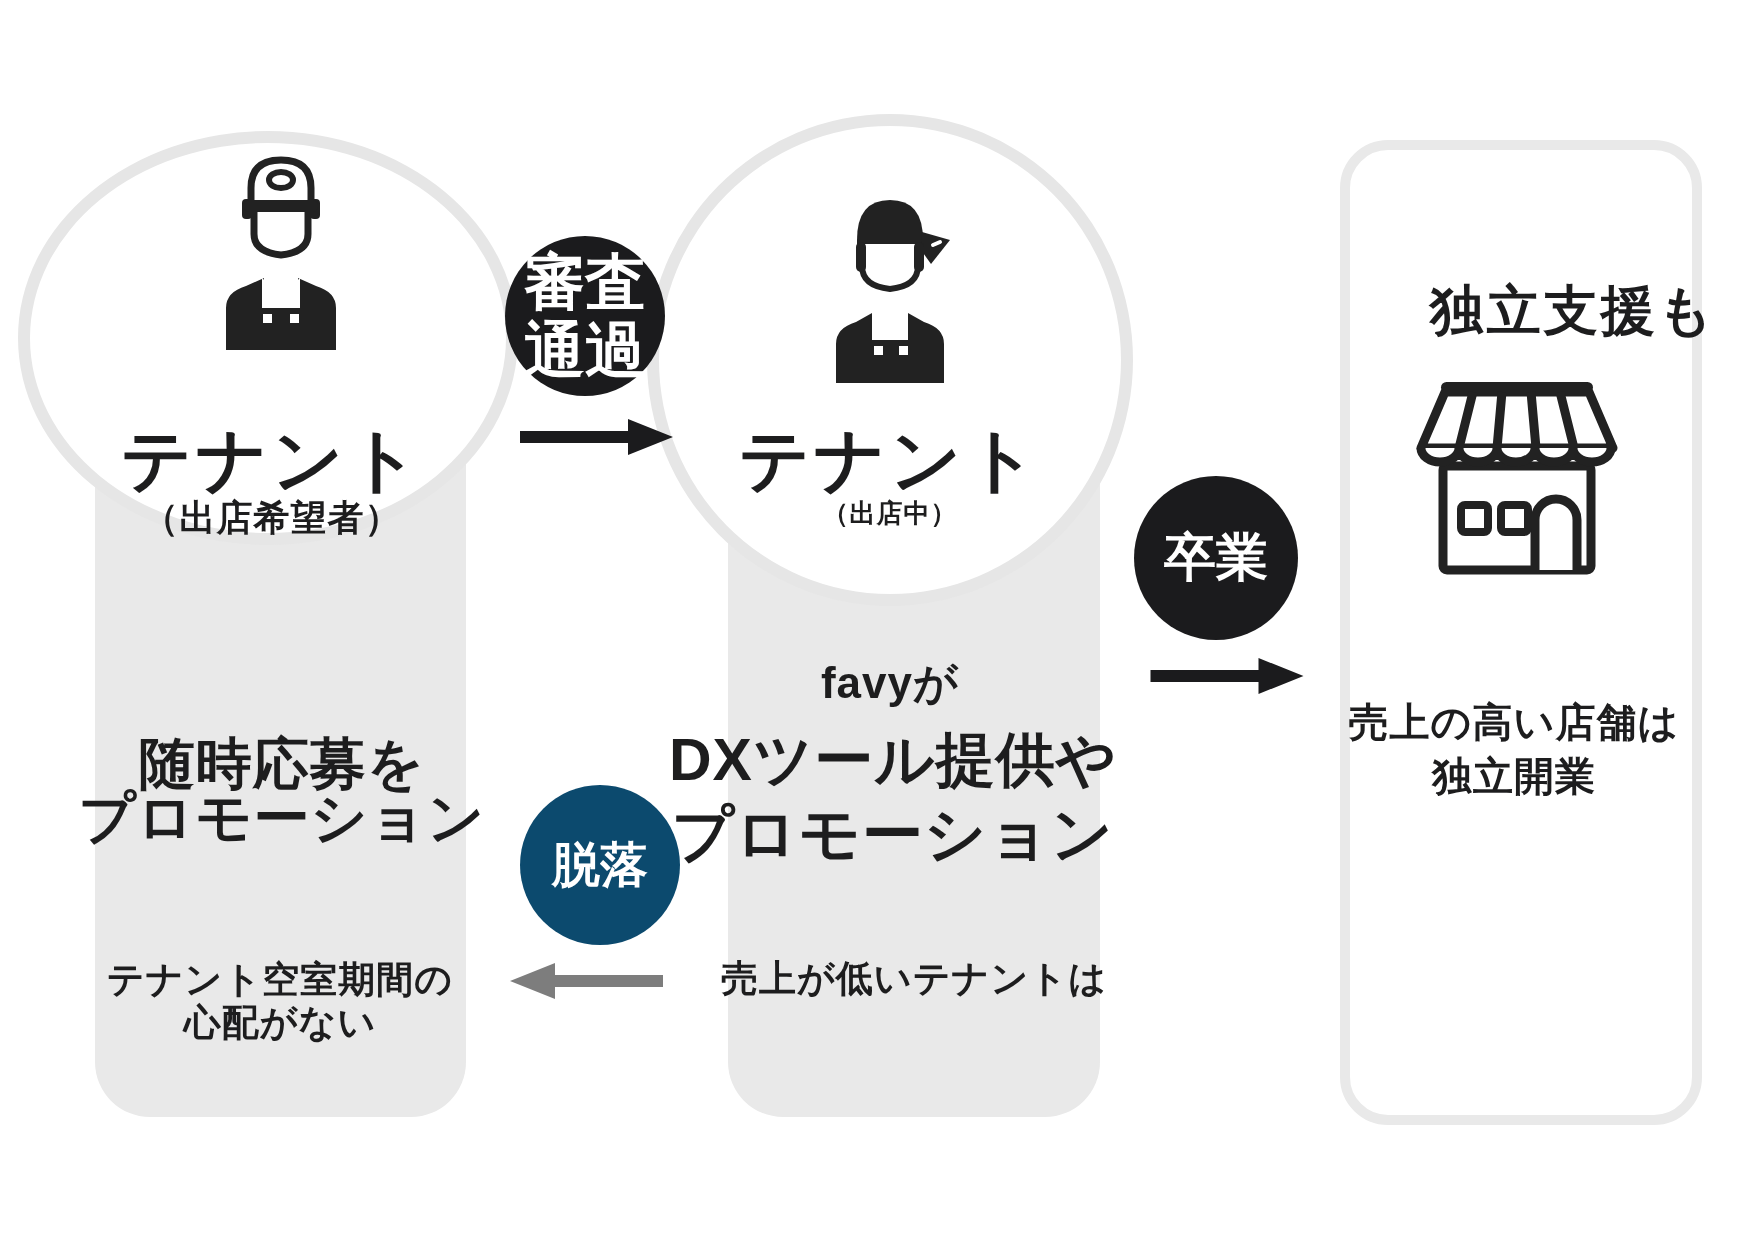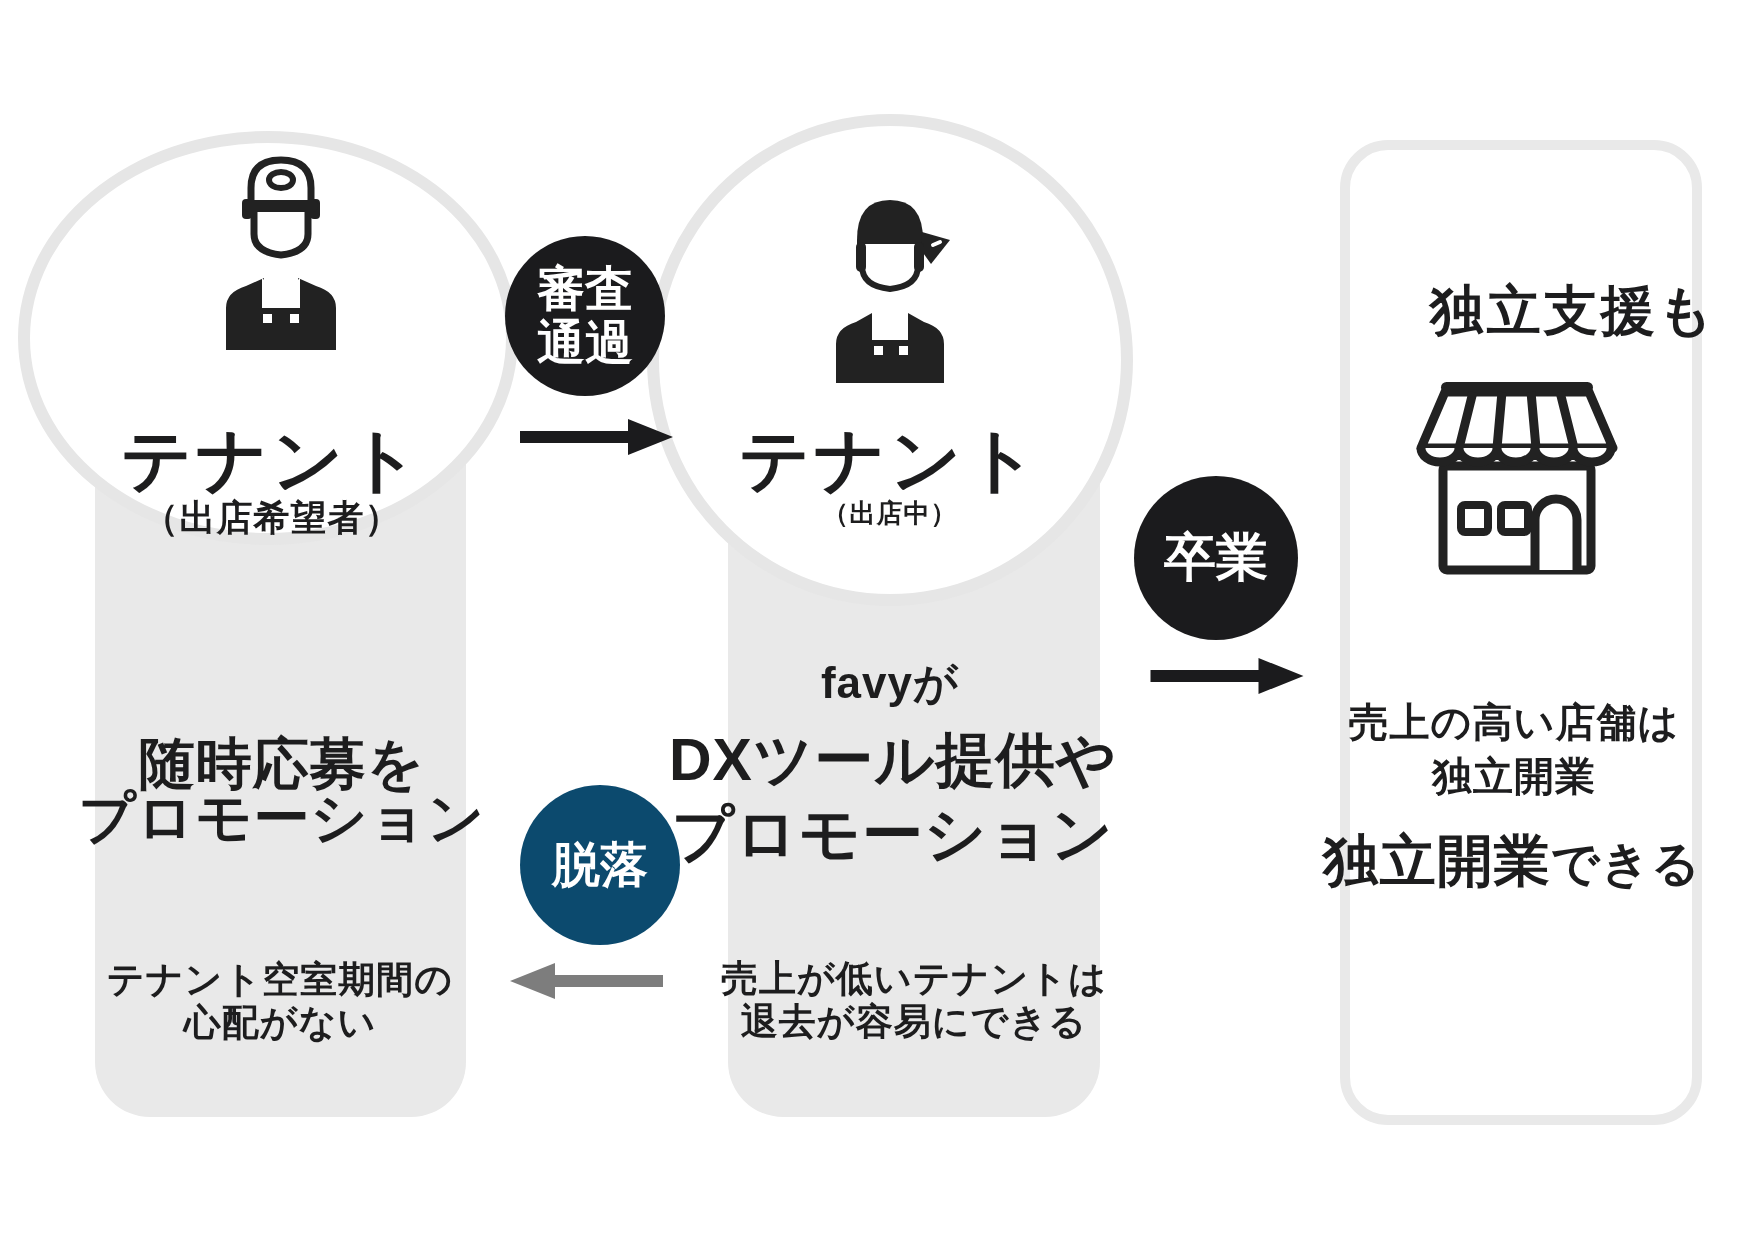--- a/index.html
+++ b/index.html
@@ -47,21 +47,21 @@
     </svg>
   </div>
 
   <div class="abs tline z4" style="left:272px;top:425px;font-size:70px;letter-spacing:4px;">テナント</div>
   <div class="abs tline z4" style="left:272px;top:500px;font-size:36px;">（出店希望者）</div>
   <div class="abs tline z4" style="left:282px;top:736px;font-size:56px;">随時応募を</div>
   <div class="abs tline z4" style="left:282px;top:790px;font-size:56px;">プロモーション</div>
   <div class="abs tline z4" style="left:280px;top:961px;font-size:37px;">テナント空室期間の</div>
   <div class="abs tline z4" style="left:280px;top:1004px;font-size:37px;">心配がない</div>
 
-  <div class="abs badge badge-black z3" style="left:505px;top:236px;width:160px;height:160px;font-size:48px;line-height:1.12;">
+  <div class="abs badge badge-black z3" style="left:505px;top:236px;width:160px;height:160px;font-size:61px;line-height:1.12;">
     <div>審査</div>
     <div>通過</div>
   </div>
   <div class="abs z3" style="left:520px;top:417px;">
     <svg width="155" height="40" viewBox="0 0 155 40">
       <path d="M0 14 H108 V2 L153 20 L108 38 V26 H0 Z" fill="#1b1b1d"></path>
     </svg>
   </div>
 
   <div class="abs z4" style="left:812px;top:188px;">
@@ -78,21 +78,20 @@
       <rect x="87" y="158" width="9" height="9" fill="#fff"></rect>
     </svg>
   </div>
 
   <div class="abs tline z4" style="left:890px;top:425px;font-size:70px;letter-spacing:4px;">テナント</div>
   <div class="abs tline z4" style="left:890px;top:500px;font-size:26px;">（出店中）</div>
   <div class="abs tline z4" style="left:890px;top:661px;font-size:44px;">favyが</div>
   <div class="abs tline z4" style="left:893px;top:731px;font-size:59px;">DXツール提供や</div>
   <div class="abs tline z4" style="left:893px;top:804px;font-size:61px;">プロモーション</div>
   <div class="abs tline z4" style="left:914px;top:960px;font-size:37px;">売上が低いテナントは</div>
-  <div class="abs tline z4" style="left:914px;top:1003px;font-size:37px;">退去が容易にできる</div>
 
   <div class="abs badge badge-gray z3" style="left:520px;top:785px;width:160px;height:160px;font-size:48px;">
     <div>脱落</div>
   </div>
   <div class="abs z3" style="left:508px;top:961px;">
     <svg width="155" height="40" viewBox="0 0 155 40">
       <path d="M155 14 H47 V2 L2 20 L47 38 V26 H155 Z" fill="#7d7d7d"></path>
     </svg>
   </div>
 
@@ -115,17 +114,14 @@
       <path d="M66 14 L52 70 M95 14 L90 70 M124 14 L129 70 M153 14 L167 70" fill="none" stroke="#222" stroke-width="9"></path>
       <path d="M14 70 a19 14 0 0 0 38 0 a19 14 0 0 0 38 0 a19 14 0 0 0 38 0 a19 14 0 0 0 38 0 a19 14 0 0 0 38 0" fill="#fff" stroke="#222" stroke-width="9"></path>
       <path d="M128 192 V142 a21 21 0 0 1 42 0 V192" fill="#fff" stroke="#222" stroke-width="9"></path>
       <rect x="54" y="127" width="27" height="27" rx="4" fill="#fff" stroke="#222" stroke-width="8"></rect>
       <rect x="94" y="127" width="27" height="27" rx="4" fill="#fff" stroke="#222" stroke-width="8"></rect>
     </svg>
   </div>
 
   <div class="abs tline z4" style="left:1514px;top:702px;font-size:40px;">売上の高い店舗は</div>
   <div class="abs tline z4" style="left:1514px;top:756px;font-size:40px;">独立開業</div>
-  <div class="abs tline z4" style="left:1512px;top:833px;font-size:56px;">
-    <span>独立開業</span><span style="font-size:48px;">できる</span>
-  </div>
 
 </div>
 
 </body></html>

